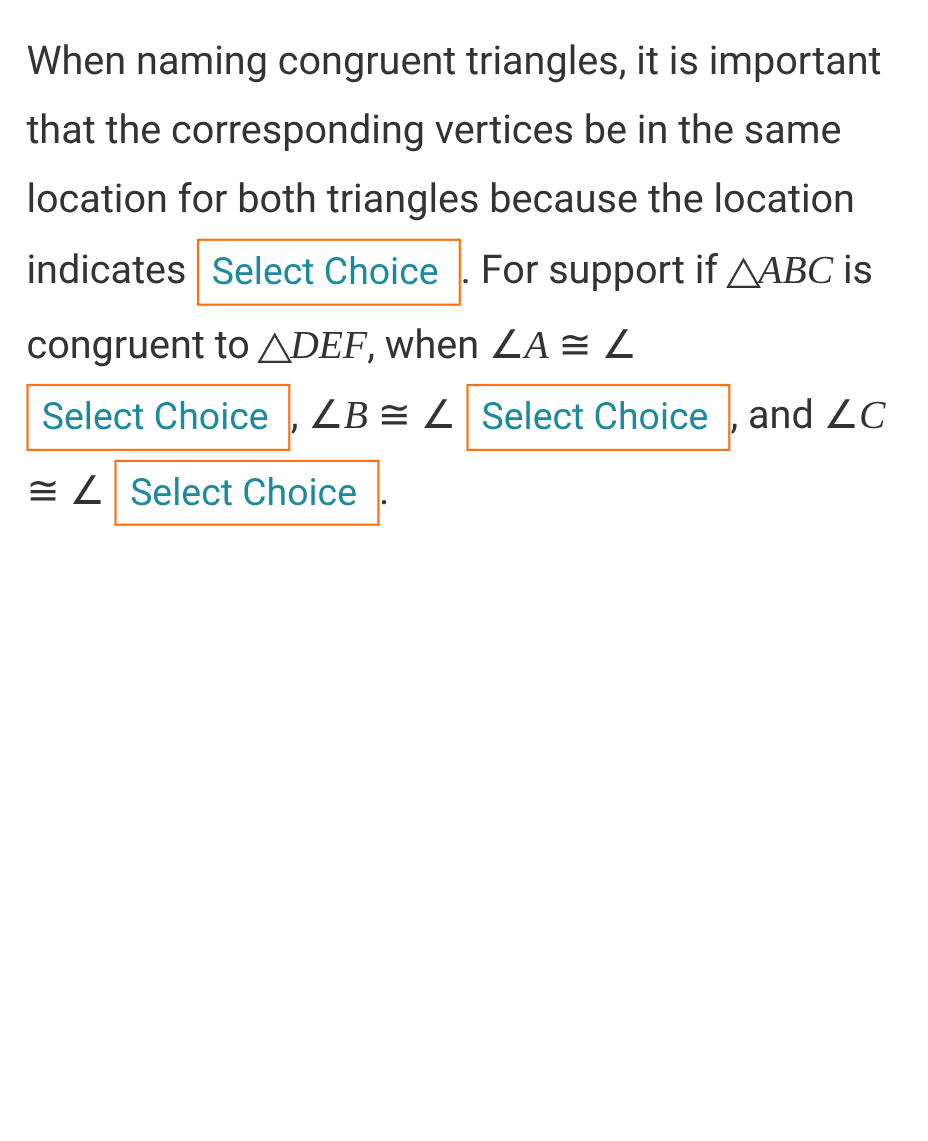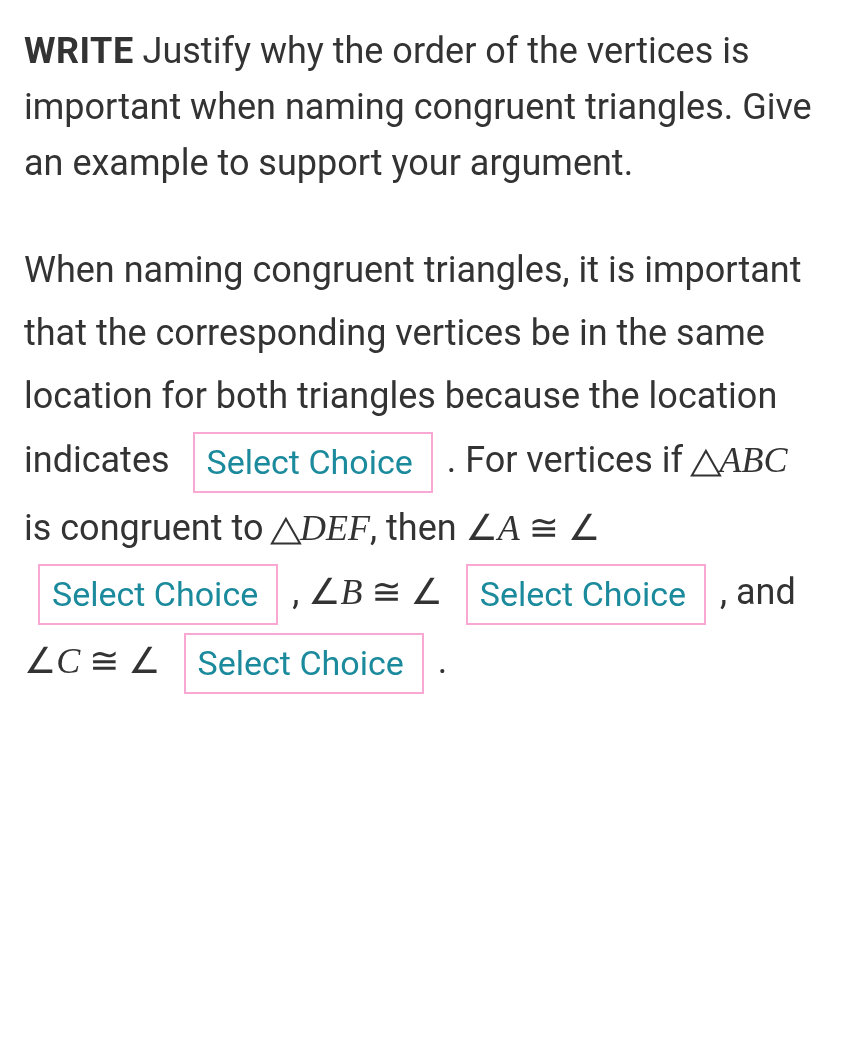--- a/index.html
+++ b/index.html
@@ -24,27 +24,27 @@
     }
     .prompt strong {
       font-weight: 700;
       letter-spacing: 0.5px;
     }
     .answer {
       line-height: 1.75;
     }
     .select-box {
       display: inline-block;
-      border: 2px solid #f9a8d4;
+      border: 2px solid #f97316;
       color: #1a8a9c;
       padding: 8px 18px 8px 12px;
       font-size: 34px;
       line-height: 1.2;
       vertical-align: middle;
-      margin: 4px 14px;
+      margin: 4px 0;
       cursor: pointer;
     }
     .math-it {
       font-style: italic;
       font-family: Liberation Serif, serif;
     }
     .triangle-sym {
       font-family: "Times New Roman", Times, serif;
       font-style: normal;
       display: inline-block;
@@ -56,29 +56,25 @@
     }
     .congruent {
       font-family: "Times New Roman", Times, serif;
       font-style: normal;
     }
   </style>
 </head>
 <body>
 
 <div class="content">
-  <p class="prompt">
-    <strong>WRITE</strong>
-    <span>Justify why the order of the vertices is important when naming congruent triangles. Give an example to support your argument.</span>
-  </p>
 
   <p class="answer">
     <span>When naming congruent triangles, it is important that the corresponding vertices be in the same location for both triangles because the location indicates</span>
-    <span class="select-box">Select Choice</span><span>. For vertices if</span>
-    <span class="triangle-sym">△</span><span class="math-it">ABC</span><span> is congruent to </span><span class="triangle-sym">△</span><span class="math-it">DEF</span><span>, then</span>
+    <span class="select-box">Select Choice</span><span>. For support if</span>
+    <span class="triangle-sym">△</span><span class="math-it">ABC</span><span> is congruent to </span><span class="triangle-sym">△</span><span class="math-it">DEF</span><span>, when</span>
     <span class="angle-sym">∠</span><span class="math-it">A</span>
     <span class="congruent">≅</span>
     <span class="angle-sym">∠</span>
     <span class="select-box">Select Choice</span><span>, </span><span class="angle-sym">∠</span><span class="math-it">B</span>
     <span class="congruent">≅</span>
     <span class="angle-sym">∠</span>
     <span class="select-box">Select Choice</span><span>, and </span><span class="angle-sym">∠</span><span class="math-it">C</span>
     <span class="congruent">≅</span>
     <span class="angle-sym">∠</span>
     <span class="select-box">Select Choice</span><span>.</span>

